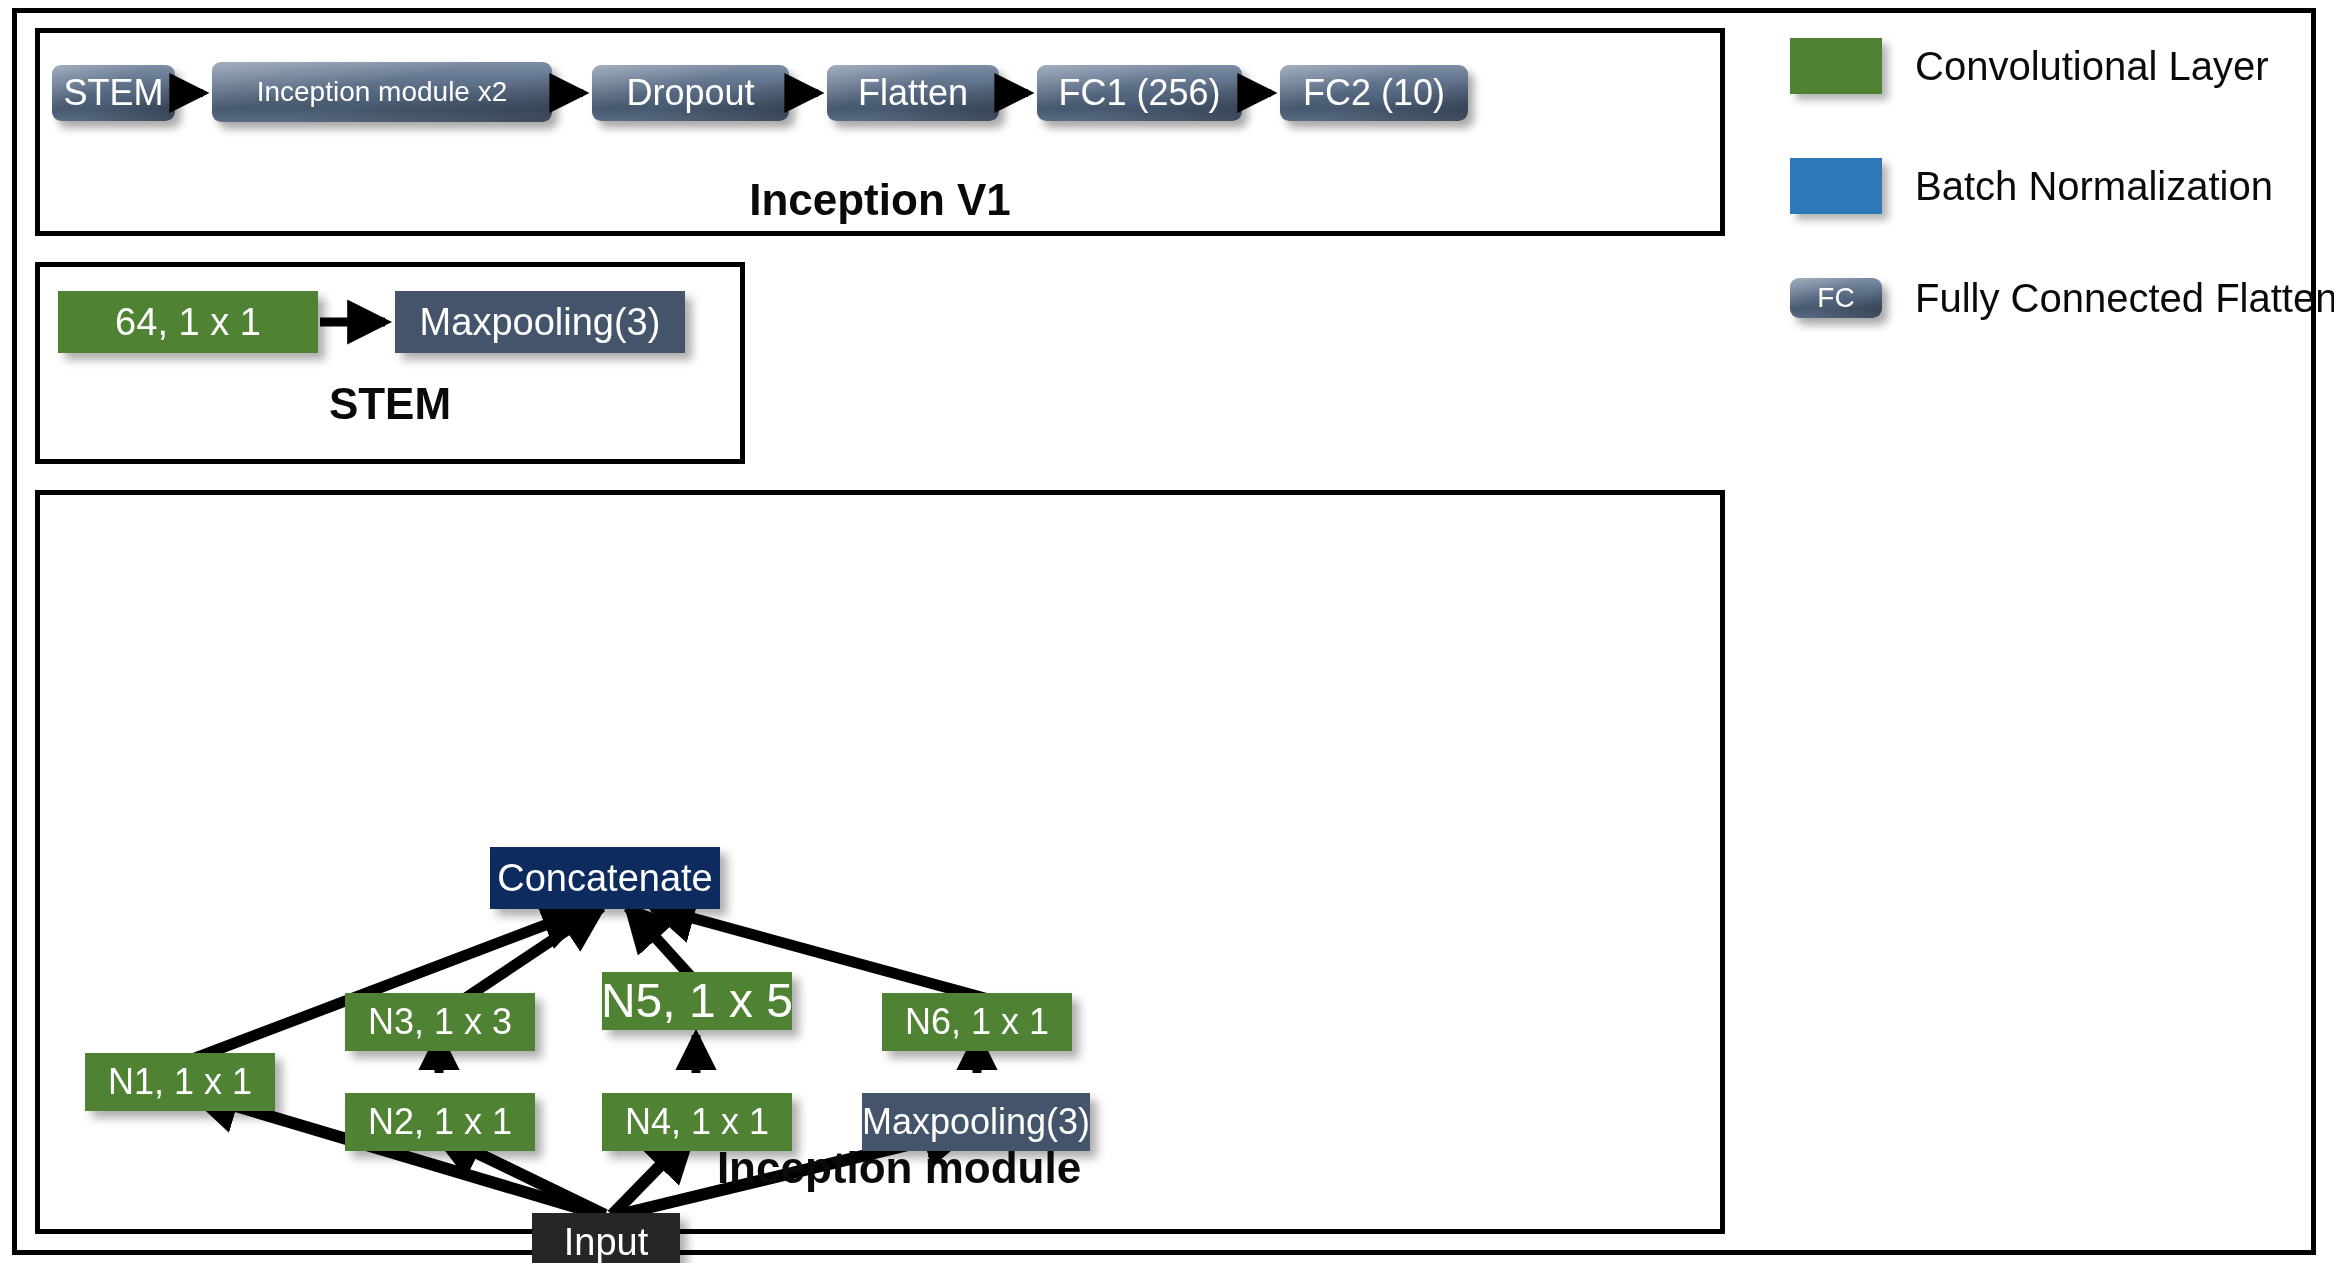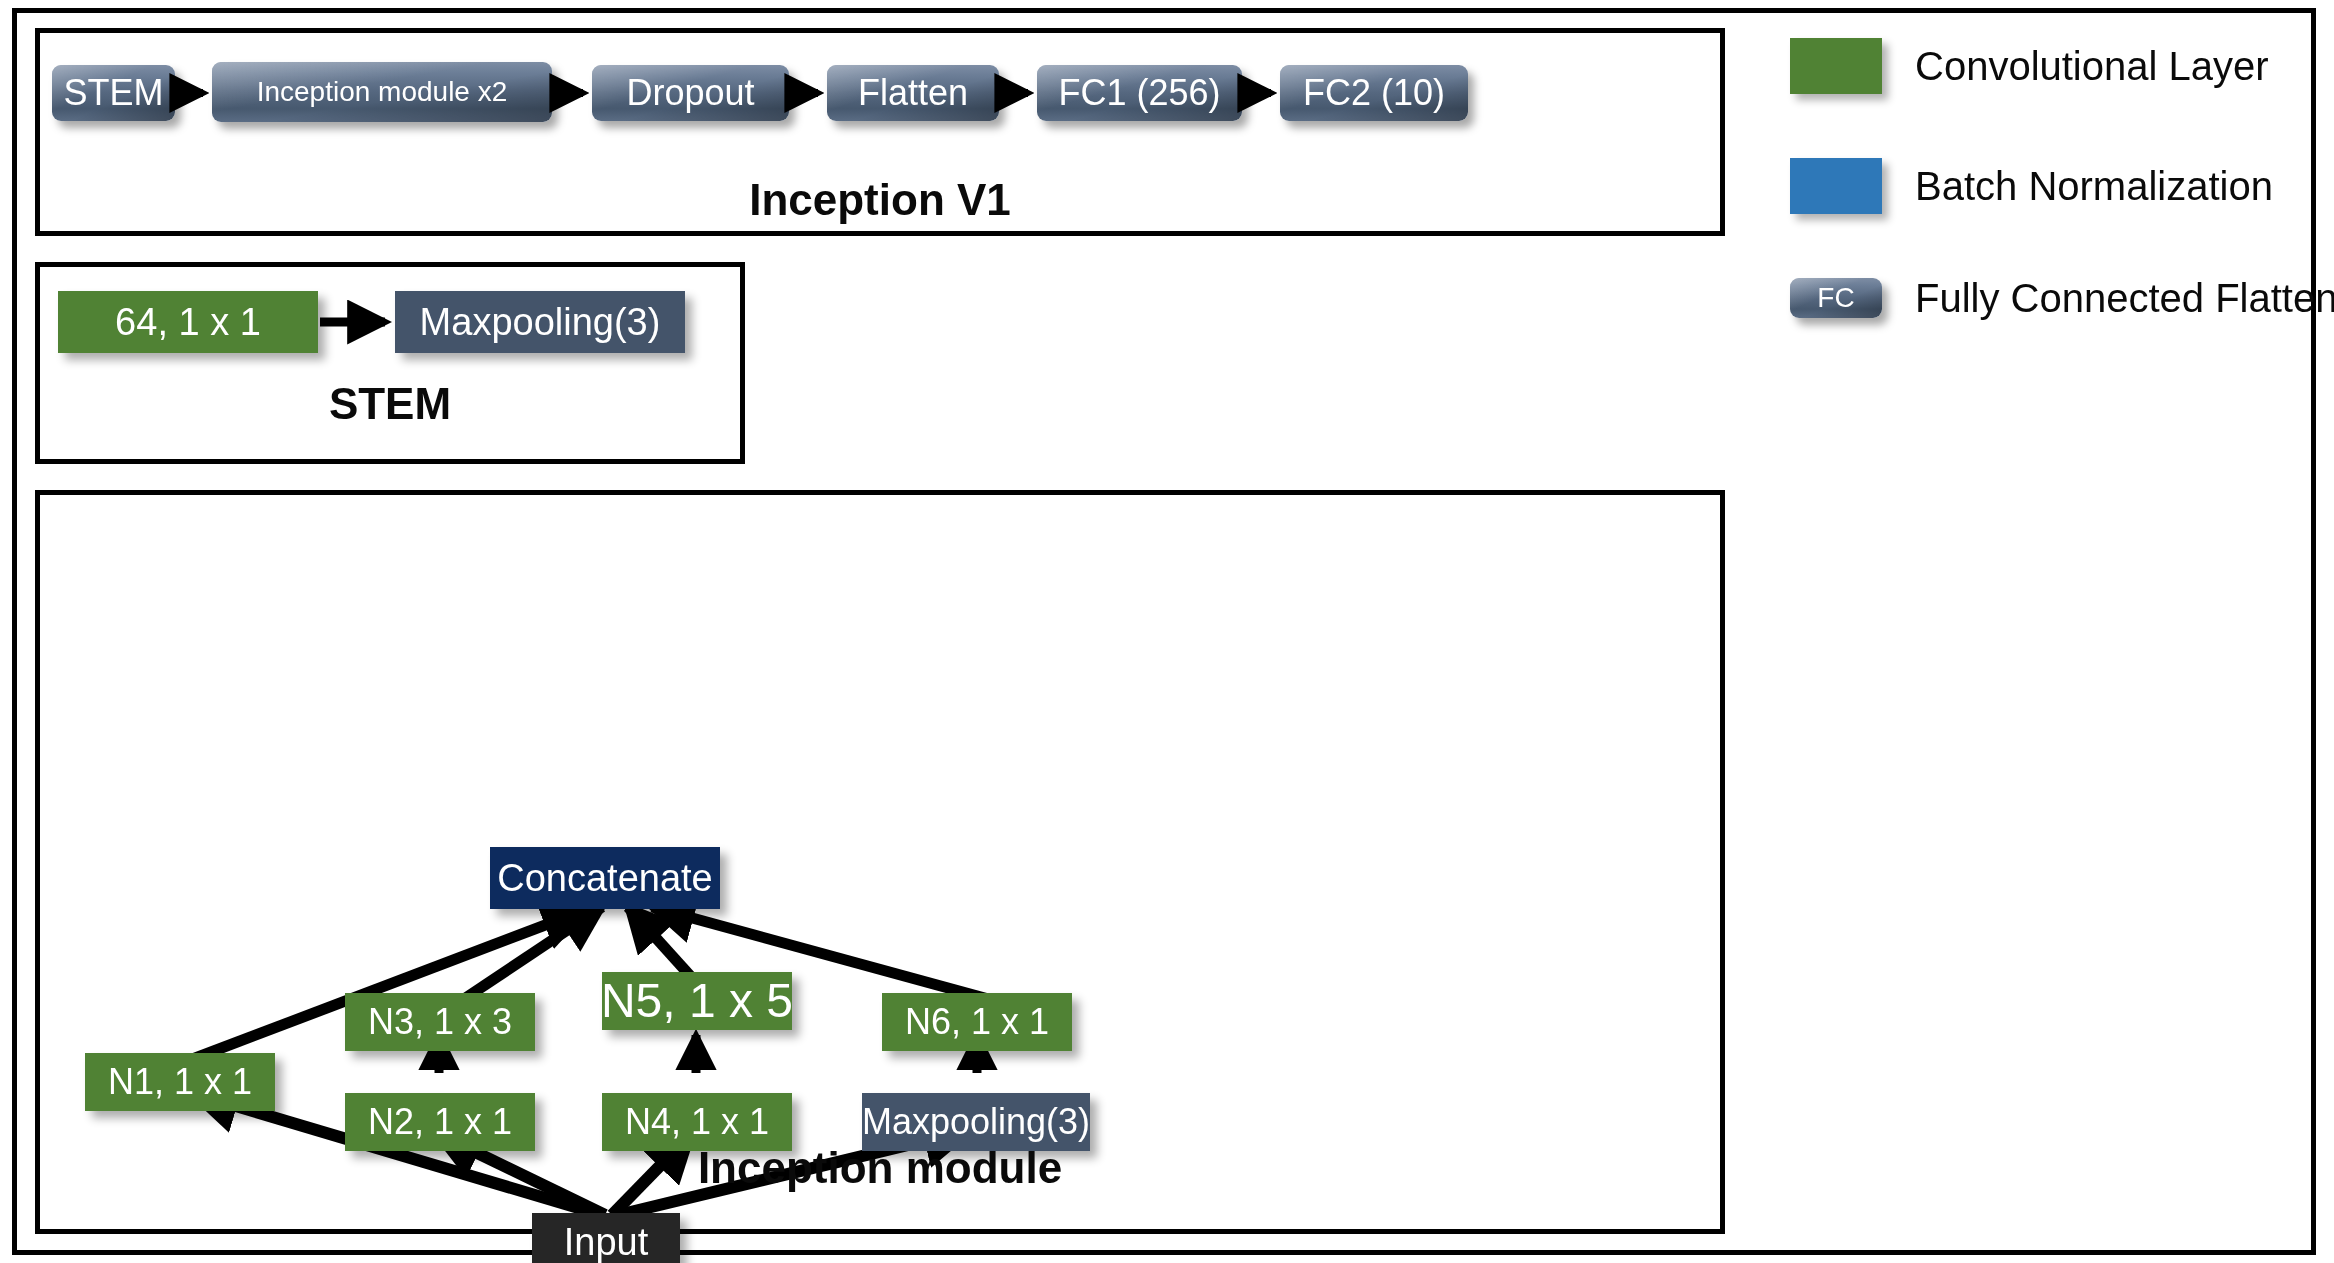--- a/index.html
+++ b/index.html
@@ -44,21 +44,21 @@
     position: absolute;
     left: 0;
     width: 100%;
     text-align: center;
     color: #0a0a0a;
     font-weight: 700;
     white-space: nowrap;
   }
   #caption-v1    { top: 142px; font-size: 44px; }
   #caption-stem  { top: 112px; font-size: 44px; }
-  #caption-incep { top: 648px; font-size: 44px; }
+  #caption-incep { top: 648px; font-size: 44px; padding-left: 19px; }
 
   
   .node {
     position: absolute;
     display: flex;
     align-items: center;
     justify-content: center;
     color: #ffffff;
     white-space: nowrap;
     box-sizing: border-box;

